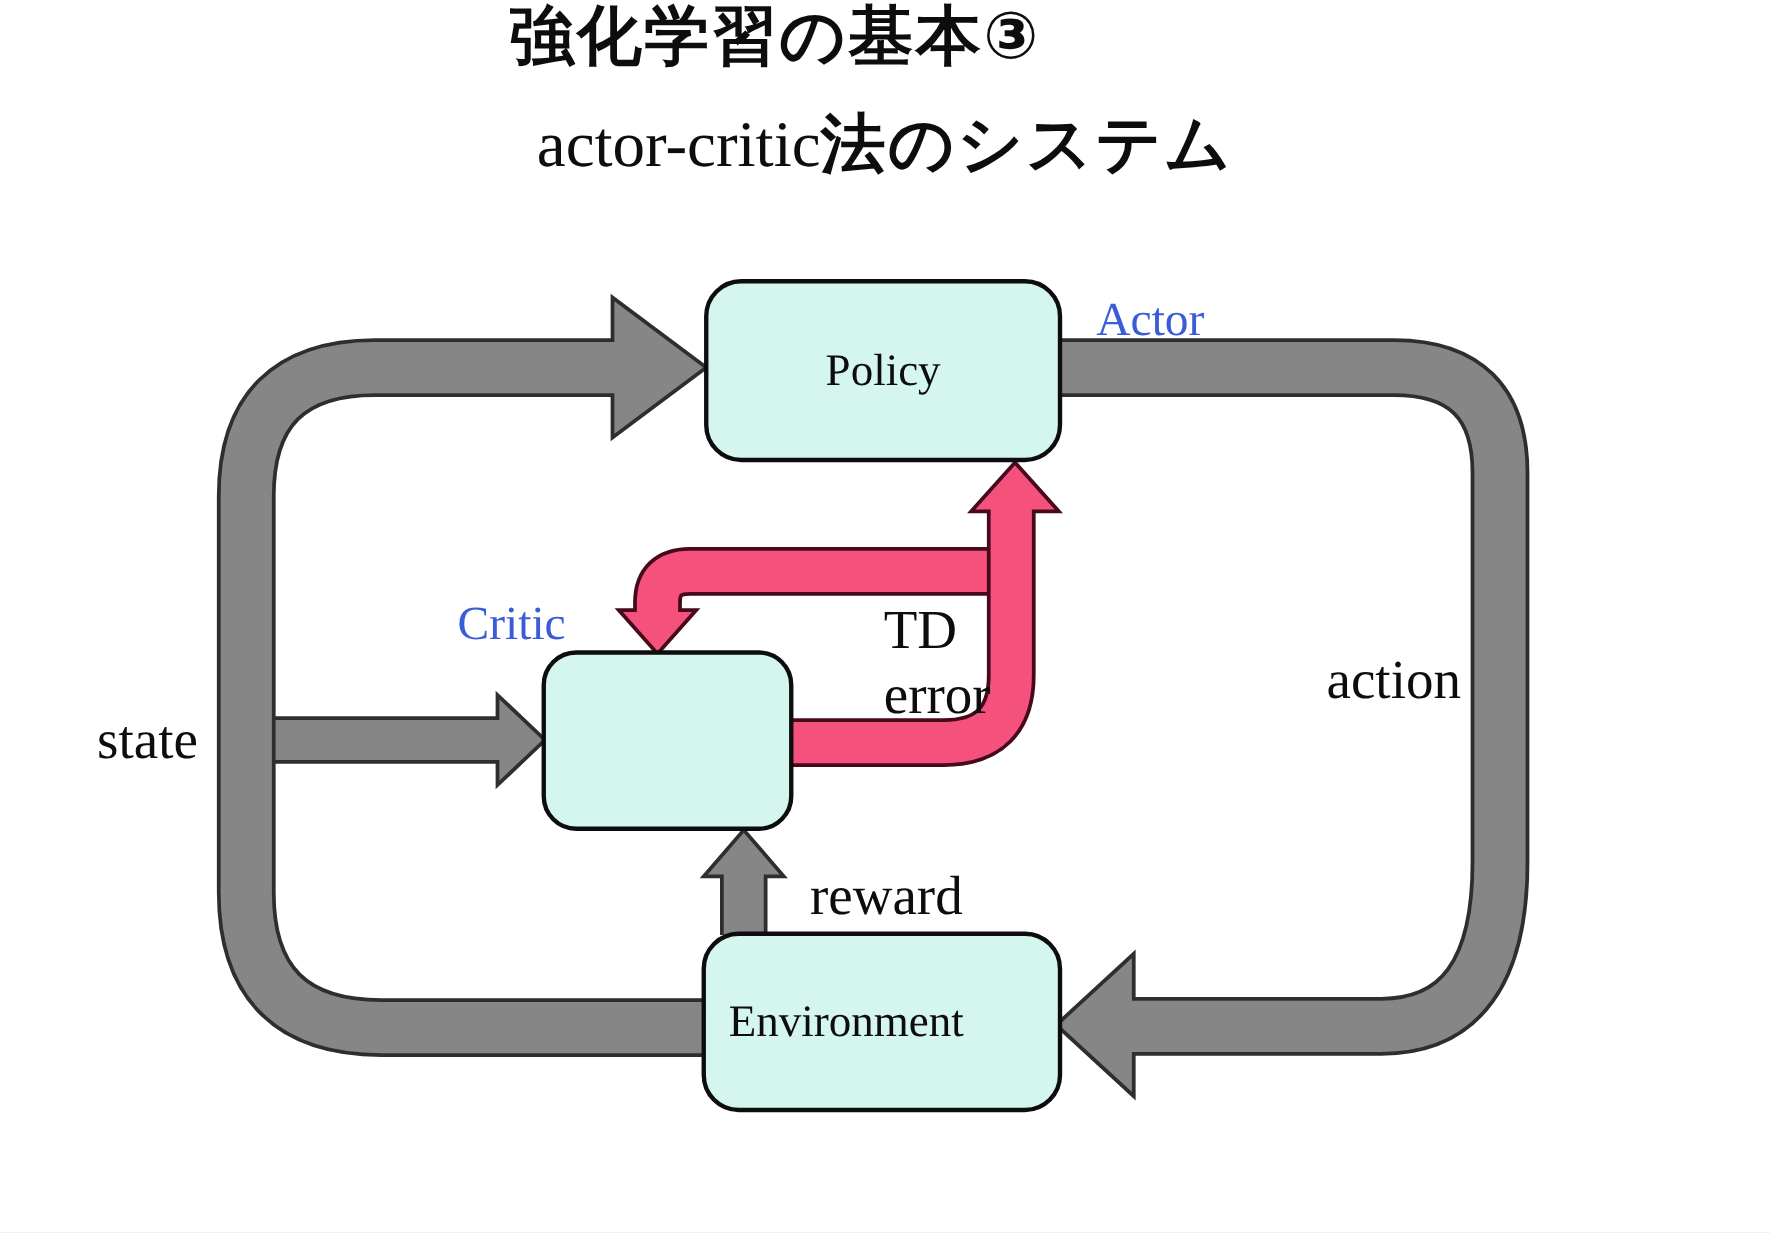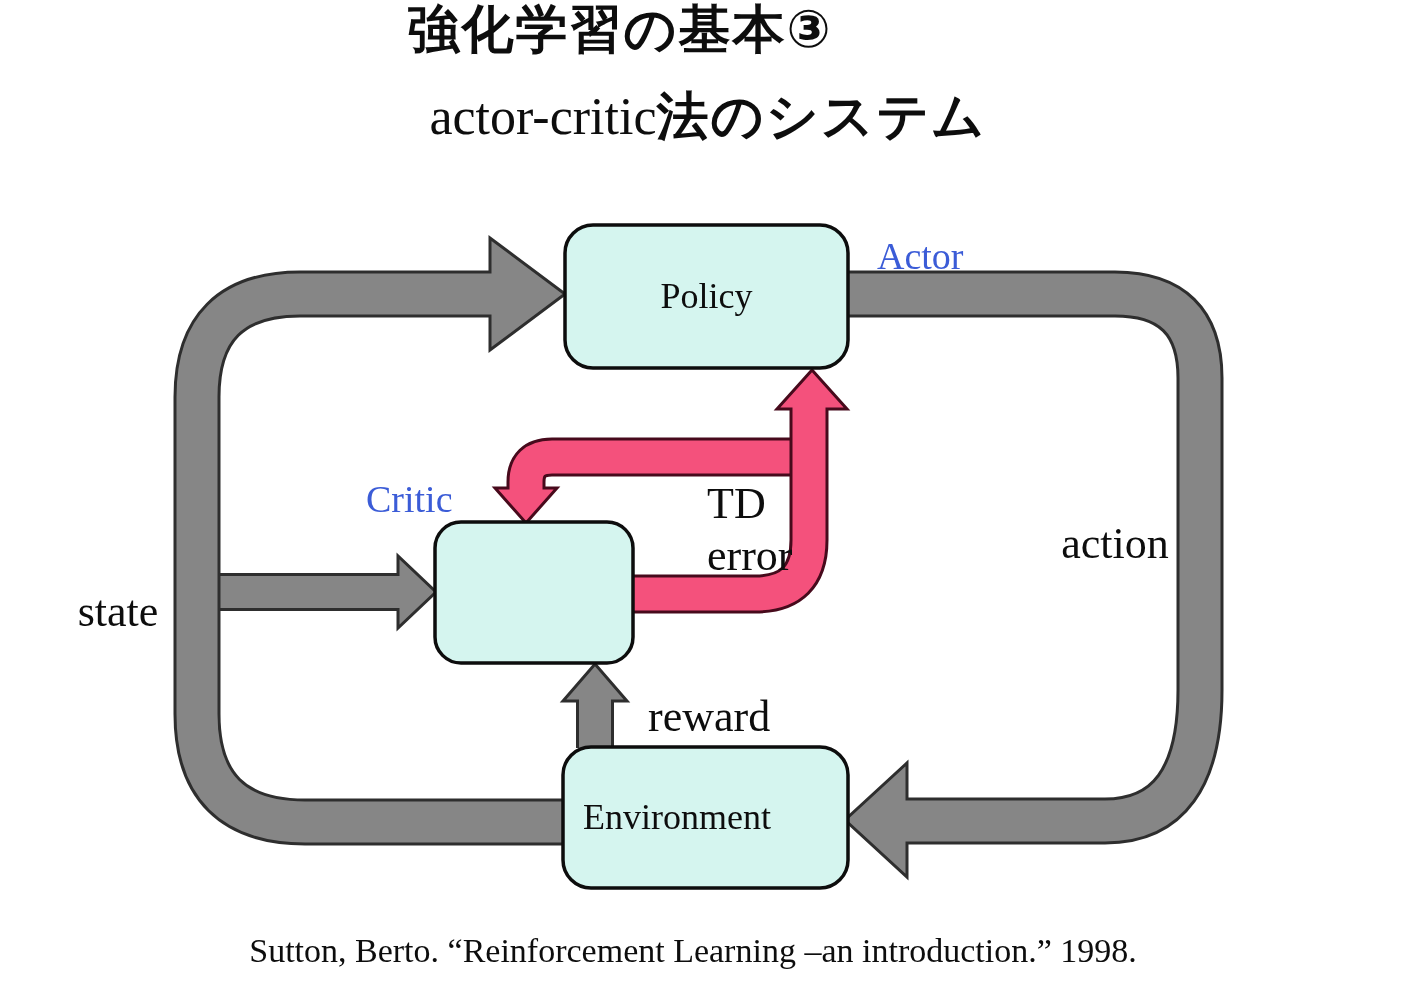--- a/index.html
+++ b/index.html
@@ -83,19 +83,18 @@
   </svg>
 
   <div class="txt title1">強化学習の基本③</div>
   <div class="txt title2"><span class="latin">actor-critic</span><span class="ja">法のシステム</span></div>
 
   <div class="node-label" style="left:565px;top:225px;width:283px;height:143px;text-align:right;">Policy</div>
   <div class="node-label" style="left:563px;top:747px;width:228px;height:141px;">Environment</div>
 
   <div class="txt lbl-blue" style="left:864px;top:234px;margin-left:13px;">Actor</div>
   <div class="txt lbl-blue" style="left:366px;top:477px;">Critic</div>
-  <div class="txt lbl" style="left:56px;top:566px;width:124px;text-align:center;margin-top:20px;">state</div>
+  <div class="txt lbl" style="left:56px;top:566px;width:124px;text-align:center;">state</div>
   <div class="txt lbl" style="left:1048px;top:518px;width:134px;text-align:center;">action</div>
   <div class="txt lbl" style="left:648px;top:691px;">reward</div>
   <div class="txt lbl" style="left:707px;top:478px;width:92px;">TD error</div>
 
-  <div class="txt citation">Sutton, Berto.  “Reinforcement Learning –an introduction.” 1998.</div>
 </div>
 
 </body></html>

